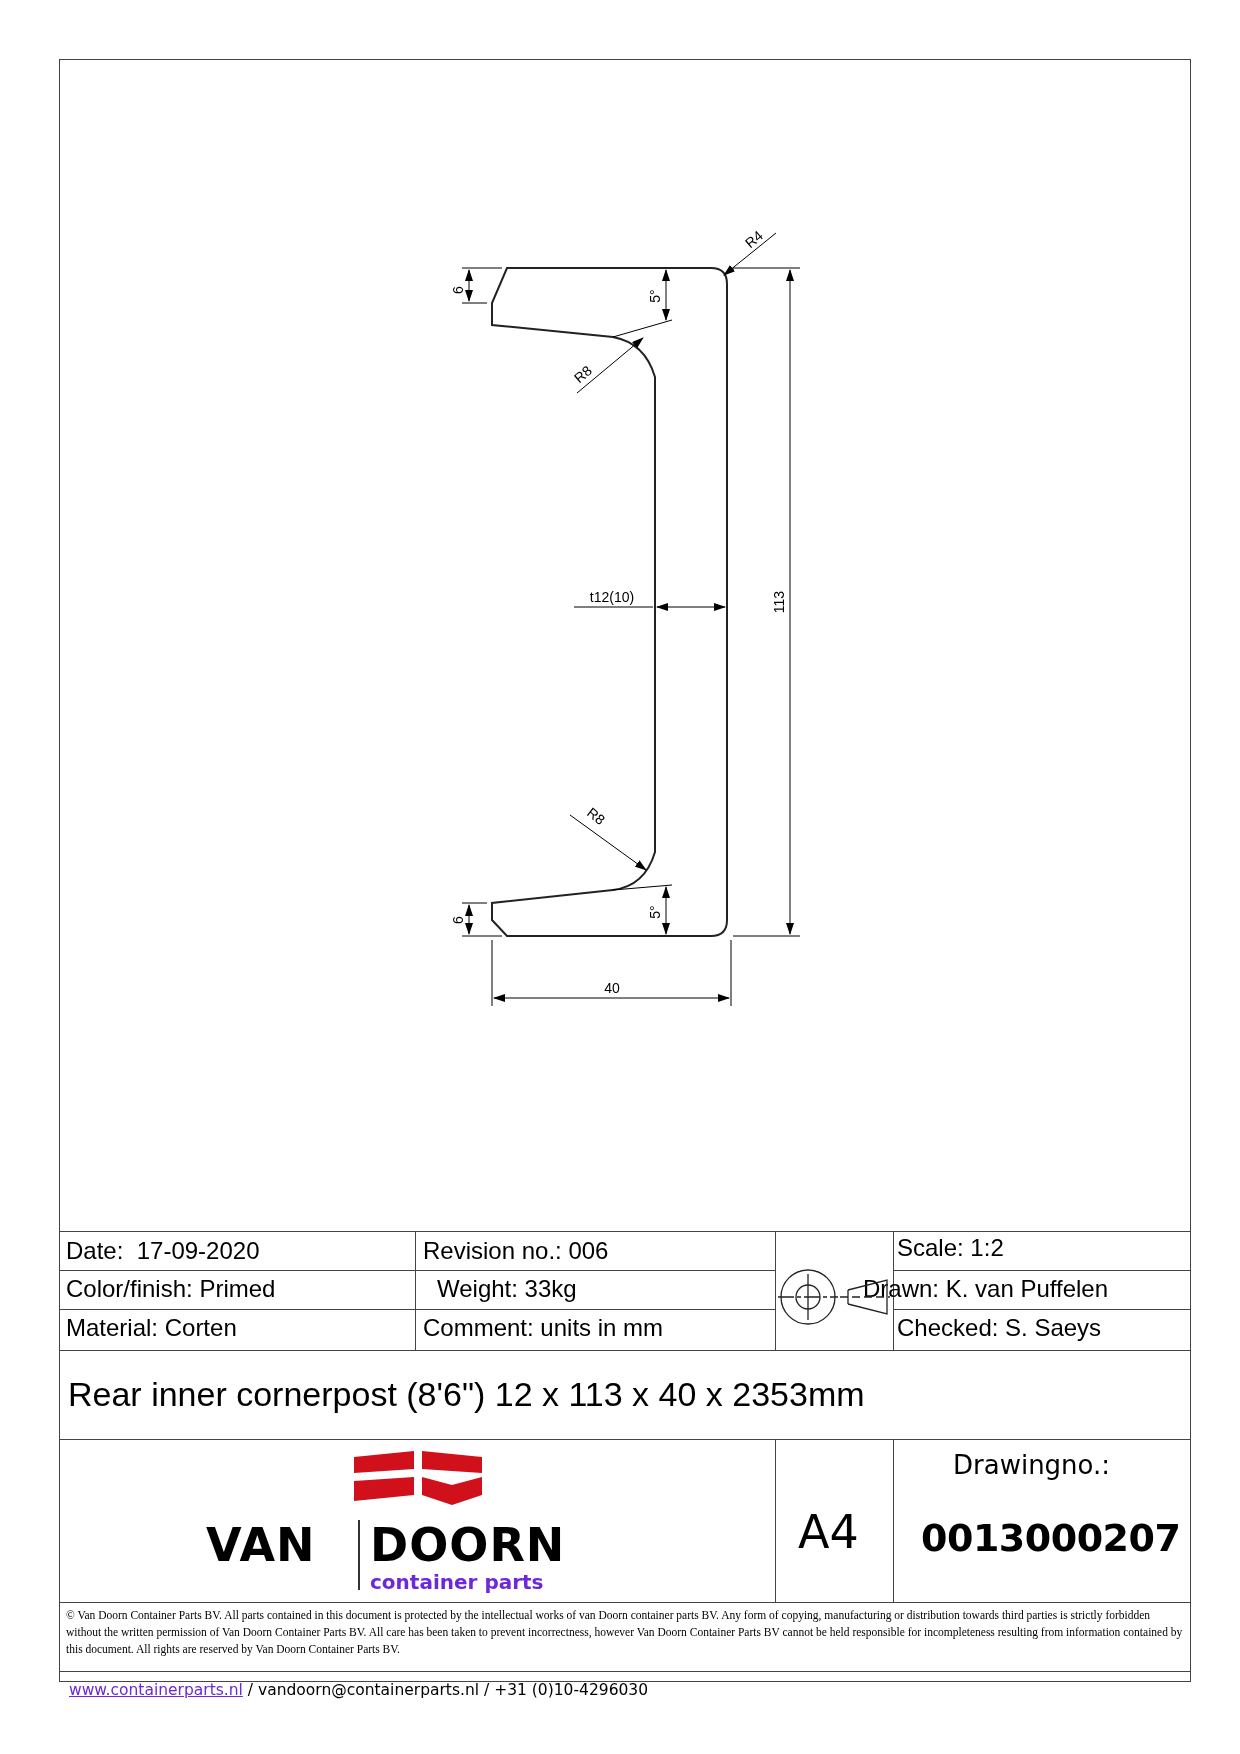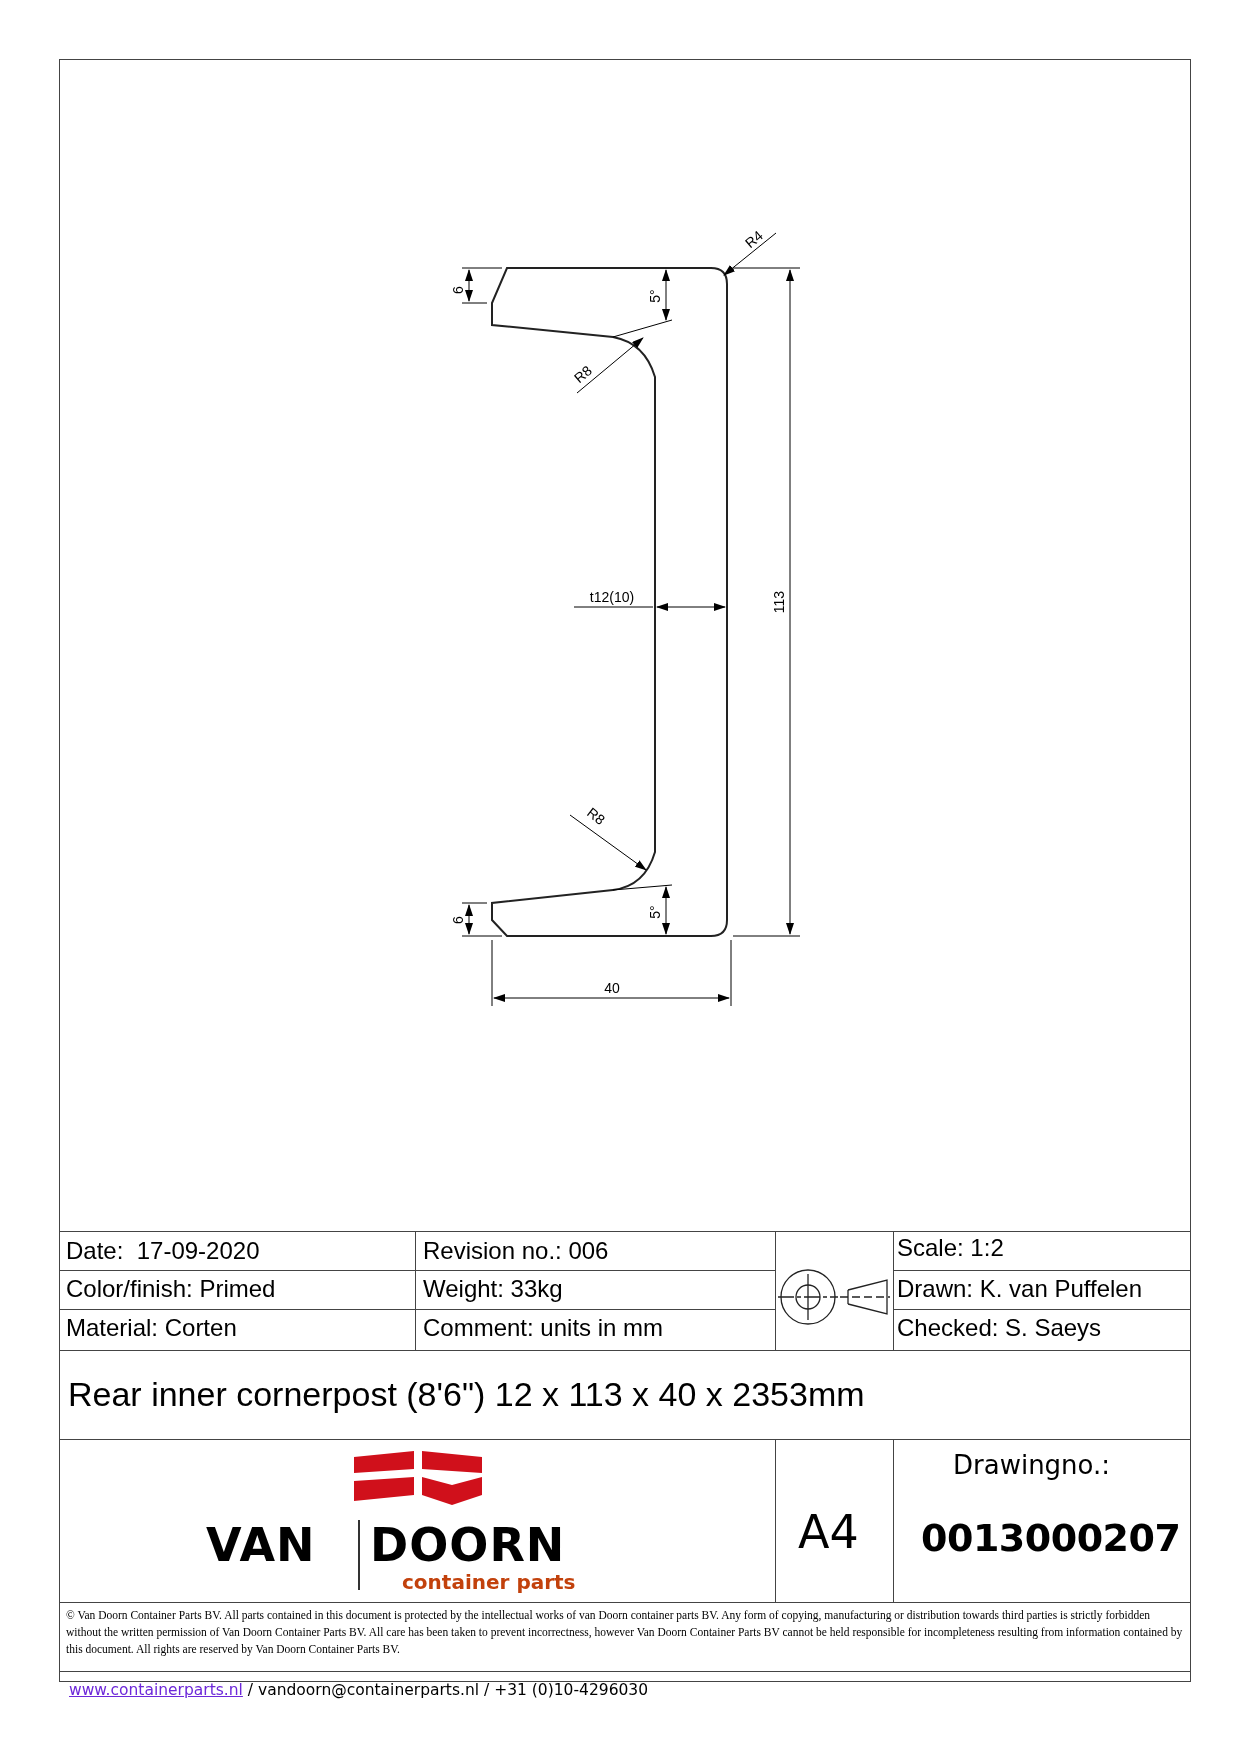--- a/index.html
+++ b/index.html
@@ -10,21 +10,21 @@
   .hl { position:absolute; height:0; border-top:1.5px solid #444; }
   .vl { position:absolute; width:0; border-left:1.5px solid #444; }
   .title { font-size:34px; }
   .dwgno-label { font-size:26px; font-family:"DejaVu Sans", sans-serif; }
   .dwgno { font-size:38px; font-weight:bold; font-family:"DejaVu Sans", sans-serif; letter-spacing:-0.5px; }
   .a4 { font-size:46px; font-family:"DejaVu Sans", sans-serif; font-weight:normal; }
   .copyright { font-family:"Liberation Serif", serif; font-size:11.5px; line-height:17px; white-space:normal; }
   .footer { font-size:15.5px; font-family:"DejaVu Sans", sans-serif; }
   .footer a { color:#6d28d9; text-decoration:underline; }
   .logo-text { position:absolute; font-family:"DejaVu Sans", sans-serif; font-weight:bold; color:#000000; font-size:46px; letter-spacing:1px; }
-  .logo-sub { position:absolute; font-family:"DejaVu Sans", sans-serif; font-weight:bold; color:#c2410c; font-size:20px;margin-left:32px; }
+  .logo-sub { position:absolute; font-family:"DejaVu Sans", sans-serif; font-weight:bold; color:#6d28d9; font-size:20px; }
 </style>
 </head>
 <body>
 
 <div class="sheet"></div>
 
 <svg class="drawing" width="1240" height="1230" viewBox="0 0 1240 1230" xmlns="http://www.w3.org/2000/svg">
   <defs>
     <marker id="arr" markerWidth="12" markerHeight="8" refX="11" refY="4" orient="auto" markerUnits="userSpaceOnUse">
       <path d="M0,0 L12,4 L0,8 z" fill="#000"></path>
@@ -118,22 +118,22 @@
 <div class="vl" style="left:893px; top:1439px; height:163px;"></div>
 
 <div class="cell" style="left:66px; top:1239px;">
   <span>Date:</span>&nbsp;
   <span>17-09-2020</span>
 </div>
 <div class="cell" style="left:423px; top:1239px;">Revision no.: 006</div>
 <div class="cell" style="left:897px; top:1236px;">Scale: 1:2</div>
 
 <div class="cell" style="left:66px; top:1277px;">Color/finish: Primed</div>
-<div class="cell" style="left:423px; top:1277px;text-align:center;">Weight: 33kg</div>
-<div class="cell" style="left:897px; top:1277px;">Drawn: K. van Puffelen</div>
+<div class="cell" style="left:437px; top:1277px;text-align:center;">Weight: 33kg</div>
+<div class="cell" style="left:863px; top:1277px;">Drawn: K. van Puffelen</div>
 
 <div class="cell" style="left:66px; top:1316px;">Material: Corten</div>
 <div class="cell" style="left:423px; top:1316px;">Comment: units in mm</div>
 <div class="cell" style="left:897px; top:1316px;">Checked: S. Saeys</div>
 
 <svg style="position:absolute; left:778px; top:1262px;" width="112" height="70" viewBox="0 0 112 70">
   <g stroke="#222" stroke-width="1.3" fill="none">
     <circle cx="30" cy="35" r="27"></circle>
     <circle cx="30" cy="35" r="12"></circle>
     <line x1="0" y1="35" x2="60" y2="35" stroke-dasharray="16 3 4 3"></line>

